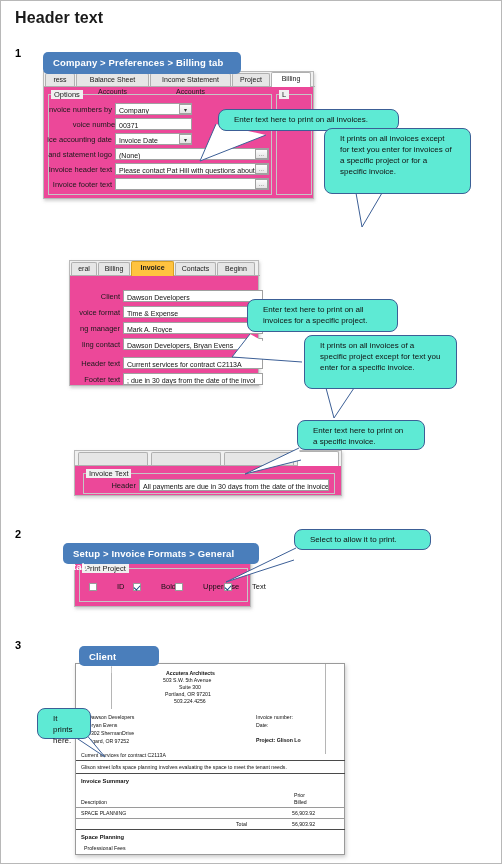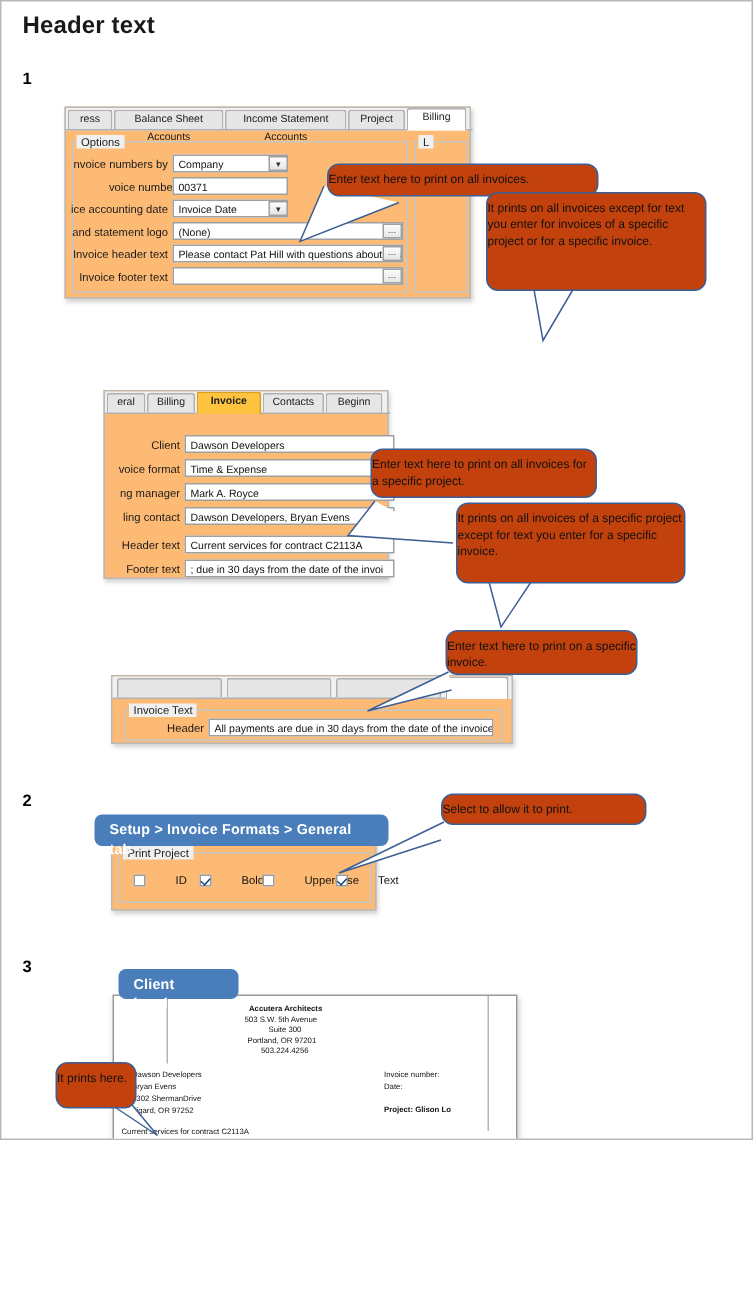--- a/index.html
+++ b/index.html
@@ -1,18 +1,18 @@
 <!DOCTYPE html>
 <html><head>
 <meta charset="utf-8">
 <style>
   html,body{margin:0;padding:0;background:#ffffff;}
   body{font-family:"Liberation Sans",sans-serif;}
   #page{
-    position:relative;width:502px;height:760px;overflow:hidden;
+    position:relative;width:502px;height:864px;overflow:hidden;
     background:#ffffff;box-sizing:border-box;
     border:1px solid #b8b8b8;
   }
   #page::after{
     content:"";position:absolute;left:6px;top:6px;right:-1px;bottom:-1px;
     box-shadow:4px 4px 5px rgba(120,130,140,.55);
     z-index:-1;
   }
   .shadowwrap{position:absolute;left:0;top:0;width:502px;height:864px;
     box-shadow:3px 3px 6px rgba(110,120,130,.55);}
@@ -26,21 +26,21 @@
   
   .pill{
     position:absolute;background:#4a7ebb;color:#ffffff;border-radius:5px;
     font-size:9.5px;font-weight:bold;padding:5px 9px 6px 10px;
     line-height:12.5px;letter-spacing:.15px;box-sizing:border-box;
     z-index:6;
   }
 
   
   .form-panel{
-    position:absolute;background:#fdba74;border:1px solid #b9b9b9;
+    position:absolute;background:#ec4899;border:1px solid #b9b9b9;
     box-sizing:border-box;z-index:3;
     box-shadow:1px 2px 3px rgba(120,120,120,.35);
   }
   .tabstrip{position:absolute;left:0;top:0;height:15px;width:100%;
     background:#f0f0f0;}
   .tab{
     position:absolute;top:1px;height:13px;box-sizing:border-box;
     border:1px solid #b0b0b0;border-bottom:none;background:#e6e6e6;
     font-size:7px;color:#1a1a1a;line-height:12px;text-align:center;
     border-radius:2px 2px 0 0;
@@ -75,22 +75,22 @@
     border:1px solid #9a9a9a;background:#ffffff;}
   .cbx.checked::after{
     content:"";position:absolute;left:1px;top:0px;width:3px;height:5px;
     border:solid #14427d;border-width:0 1.3px 1.3px 0;transform:rotate(42deg);
   }
   .cbx-label{position:absolute;font-size:7.5px;color:#111;padding-left:16px;}
 
   
   .callout{
     position:absolute;border:1px solid #3c5f96;border-radius:8px;
-    background:#c2410c;font-size:8px;color:#111;line-height:11px;
-    padding:4px 0;box-sizing:border-box;z-index:8;
+    background:#5eead4;font-size:8px;color:#111;line-height:11px;
+    padding:4px 15px;box-sizing:border-box;z-index:8;
   }
   .leader{position:absolute;z-index:7;overflow:visible;}
   .leader line,.leader polyline,.leader path{stroke:#3c5f96;stroke-width:1;fill:#fff;}
 
   
   .doc{
     position:absolute;background:#ffffff;border:1px solid #9a9a9a;
     box-sizing:border-box;z-index:3;
     box-shadow:1px 2px 4px rgba(120,120,120,.4);
   }
@@ -103,20 +103,21 @@
 </head>
 <body>
 
 <div class="shadowwrap"></div>
 <div id="page">
 
   <div class="page-title">Header text</div>
 
   <div class="stepnum" style="left:14px;top:46px;">1</div>
 
+  <div class="pill" style="left:42px;top:51px;width:198px;height:22px;">Company &gt; Preferences &gt; Billing  tab</div>
 
   <div class="form-panel" style="left:42px;top:70px;width:271px;height:128px;">
     <div class="tabstrip">
       <div class="tab" style="left:1px;width:30px;">ress</div>
       <div class="tab" style="left:32px;width:73px;">Balance Sheet Accounts</div>
       <div class="tab" style="left:106px;width:81px;">Income Statement Accounts</div>
       <div class="tab" style="left:188px;width:38px;">Project</div>
       <div class="tab active" style="left:227px;width:40px;">Billing</div>
       <div class="tabline" style="top:14px;left:0;width:227px;"></div>
       <div class="tabline" style="top:14px;left:267px;width:4px;"></div>

